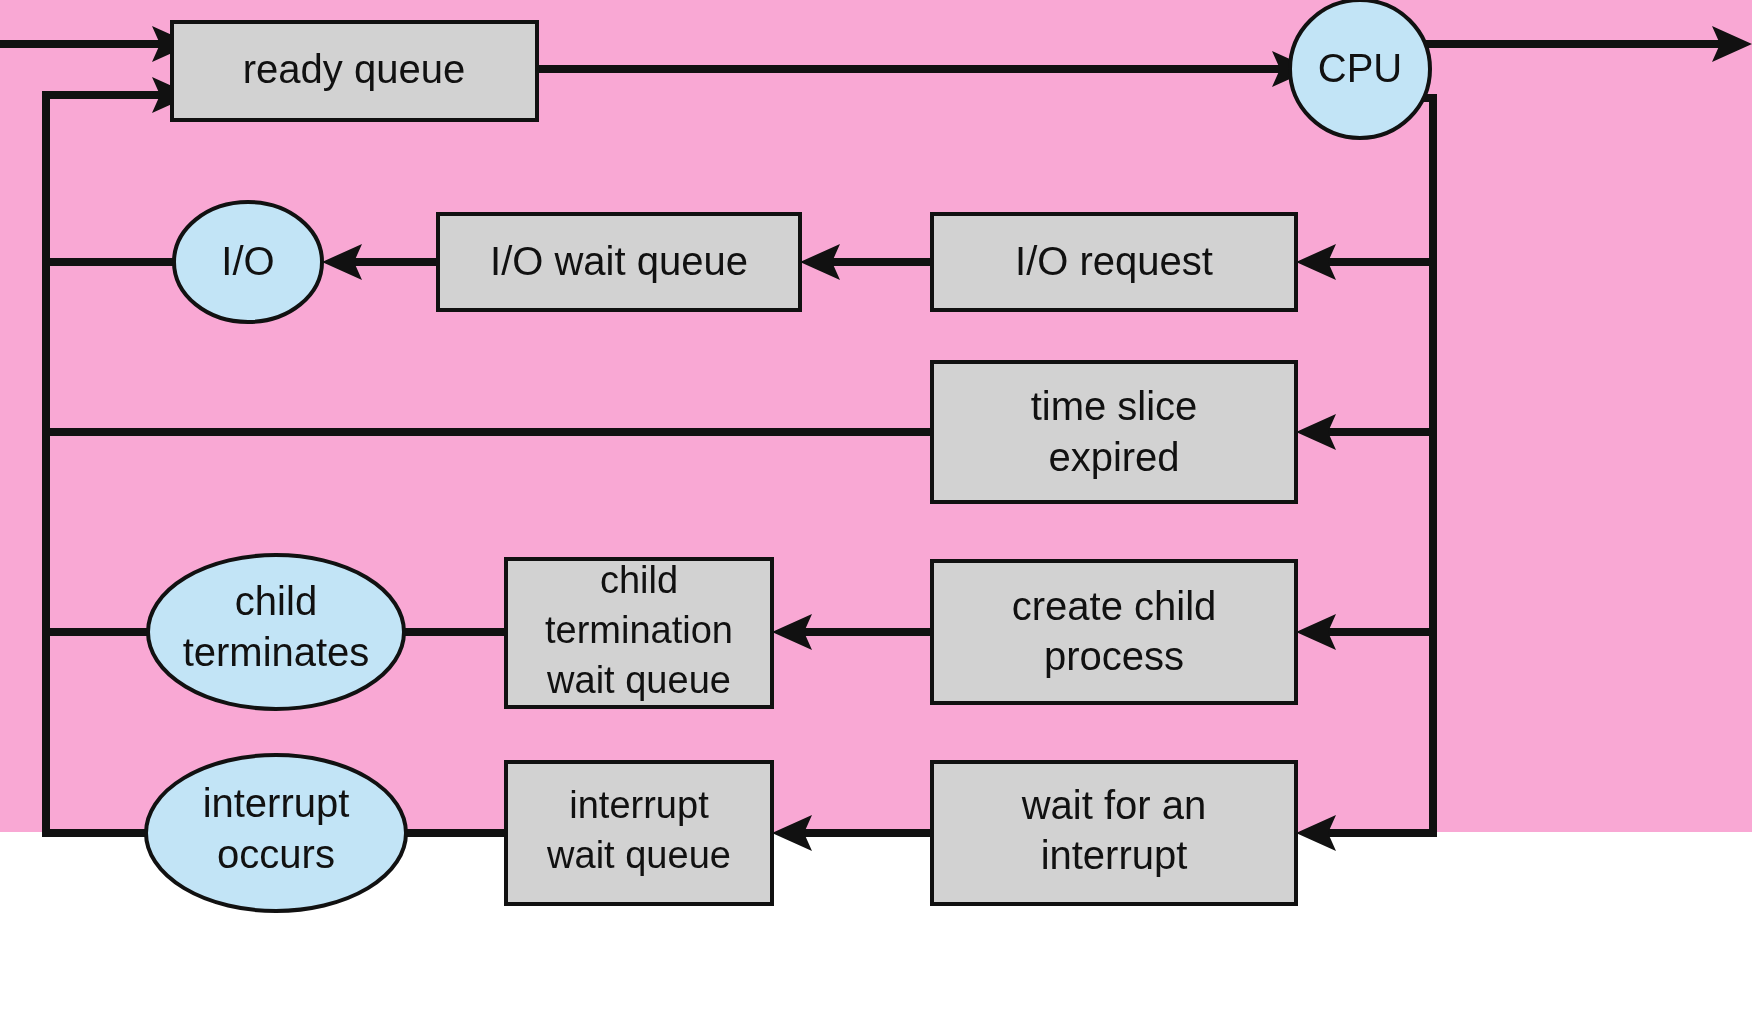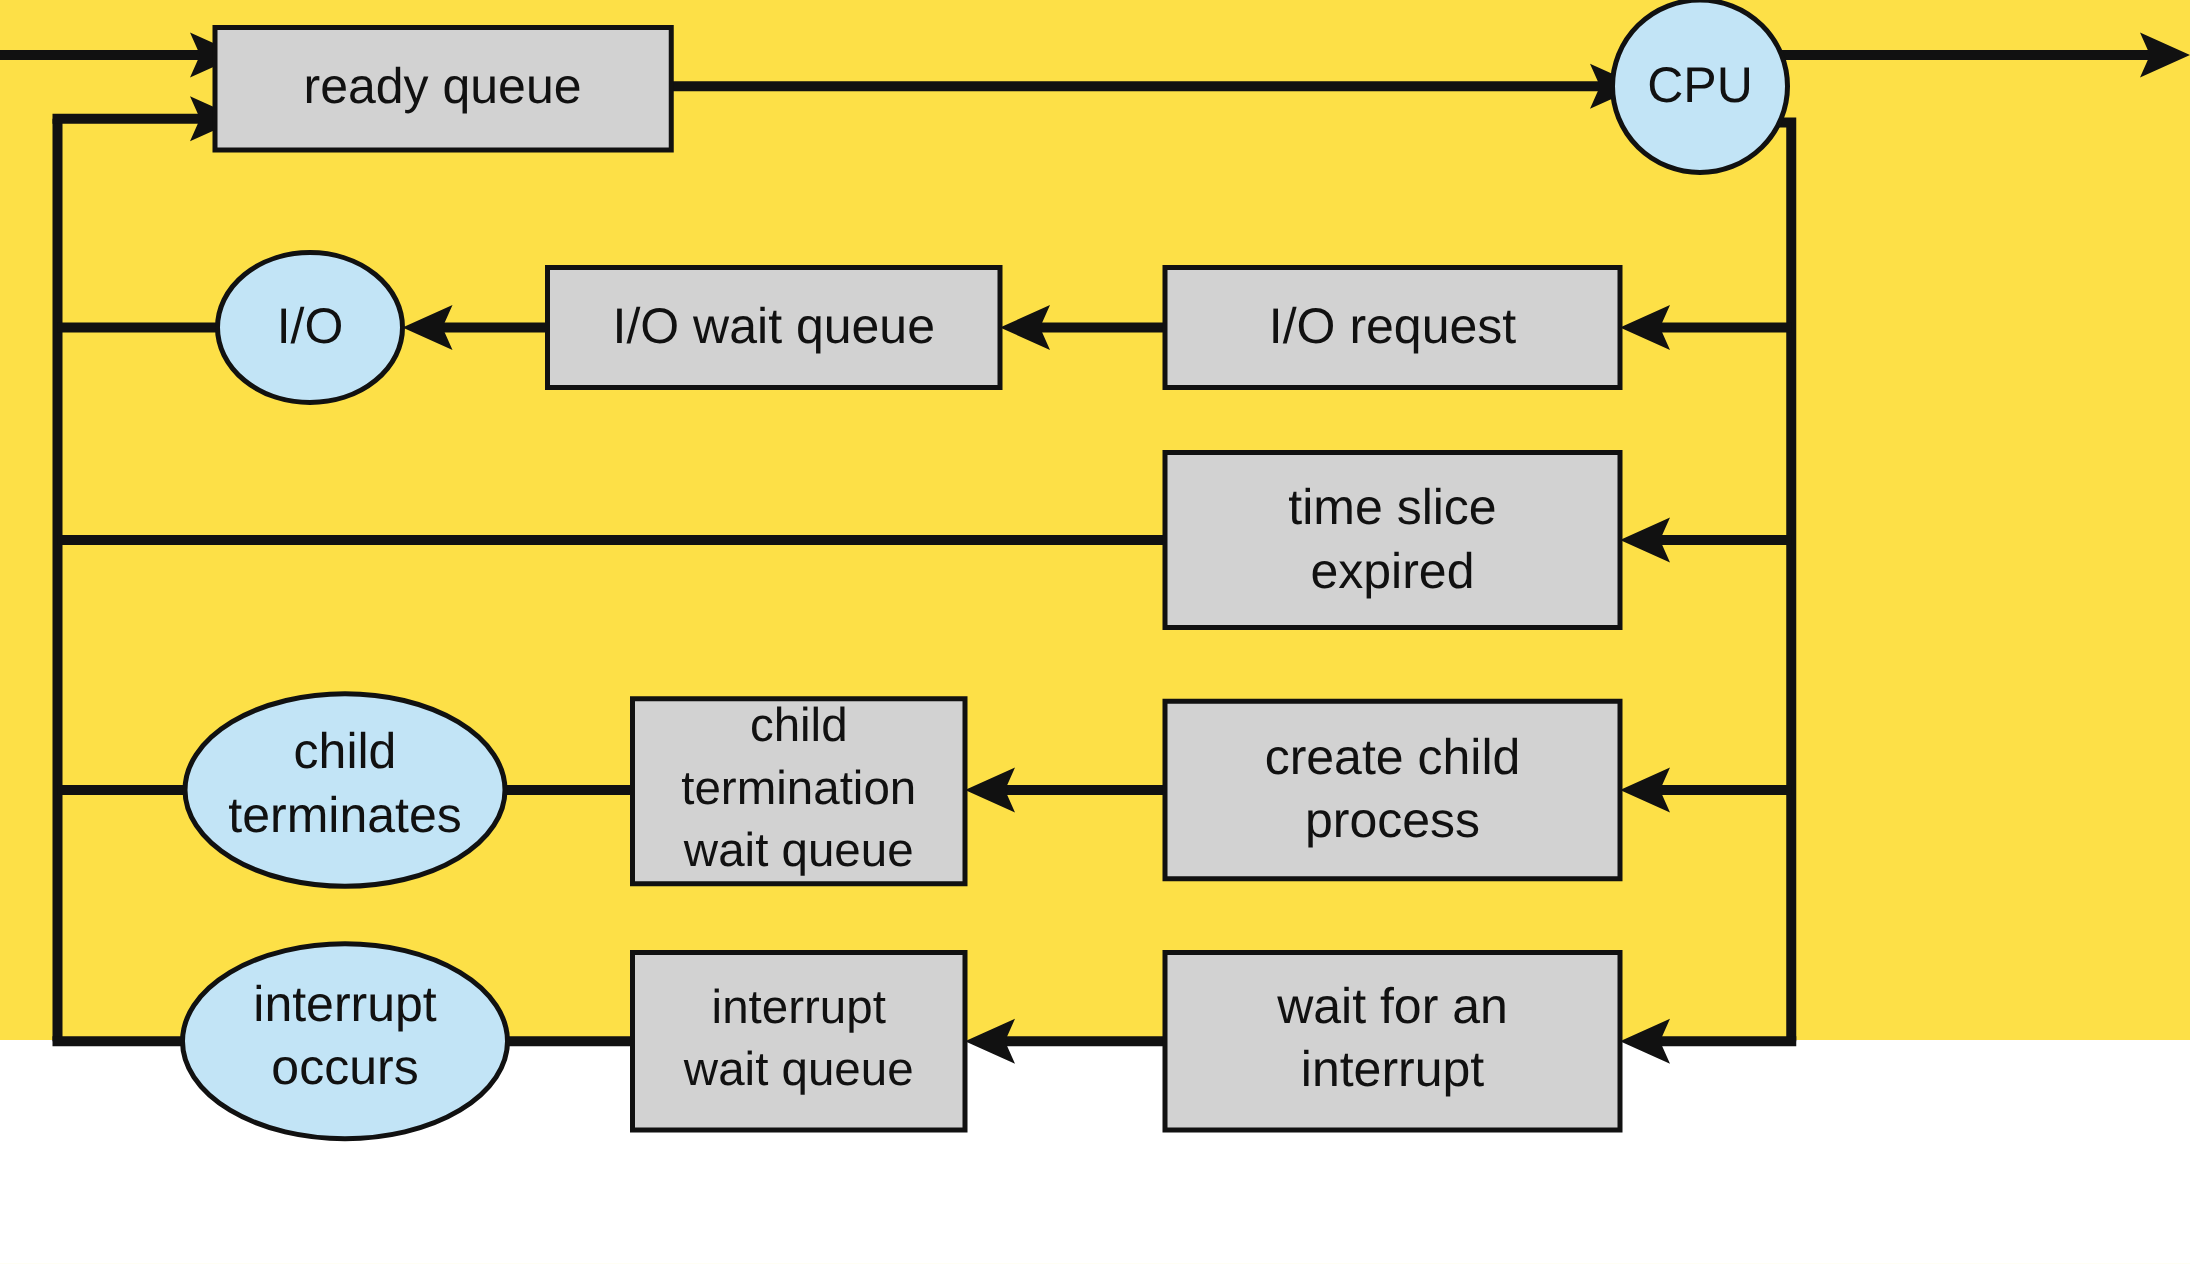--- a/index.html
+++ b/index.html
@@ -10,21 +10,21 @@
   body {
     width: 1752px;
     height: 1011px;
     overflow: hidden;
     font-family: "Liberation Sans", sans-serif;
   }
   #diagram-root {
     position: relative;
     width: 1752px;
     height: 832px;
-    background: #fde047;
+    background: #f9a8d4;
   }
   svg#scheduling-diagram {
     display: block;
     width: 1752px;
     height: 1011px;
   }
   .node-label {
     font-family: "Liberation Sans", sans-serif;
     font-size: 40px;
     fill: #111111;

